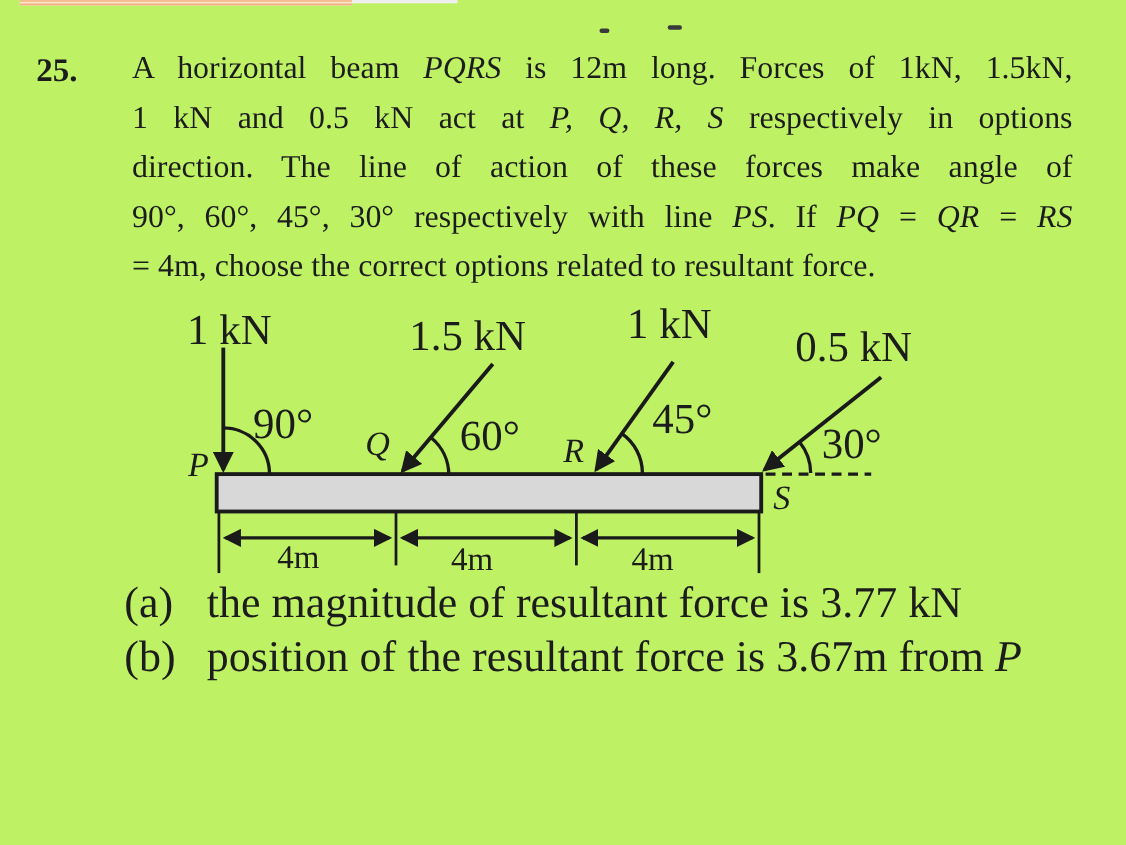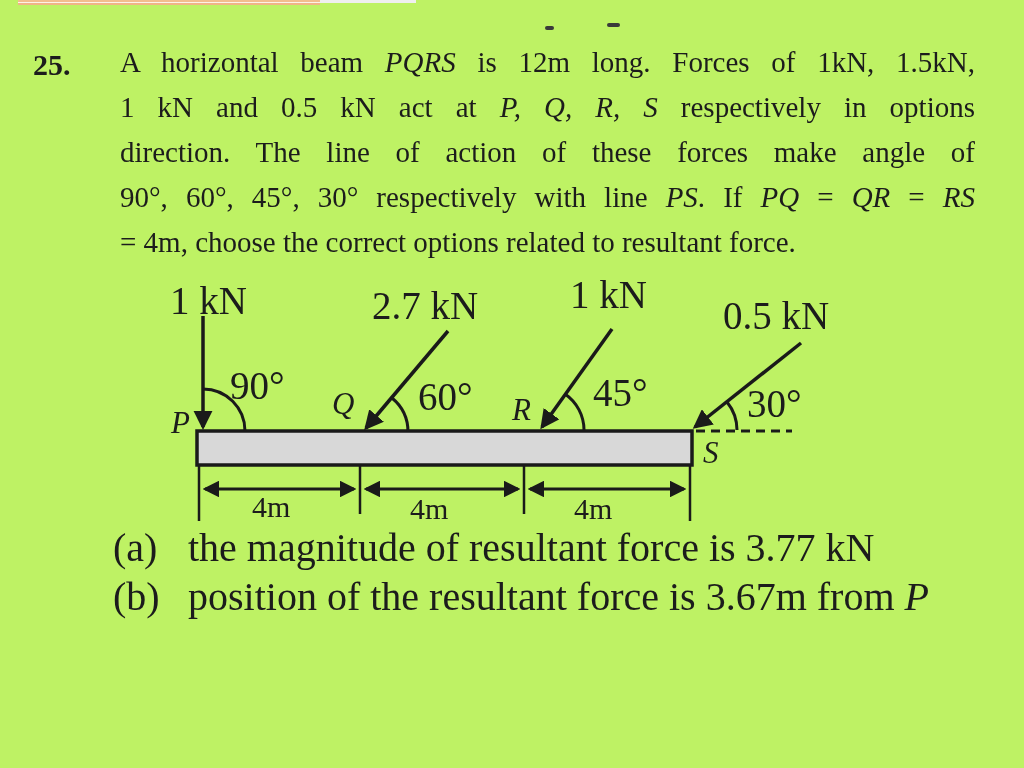--- a/index.html
+++ b/index.html
@@ -74,27 +74,27 @@
       <line x1="524" y1="466" x2="524" y2="514"></line>
       <line x1="690" y1="466" x2="690" y2="521"></line>
     </g>
 
     <line x1="205" y1="489" x2="354" y2="489" stroke="#1a1a1a" stroke-width="3" marker-start="url(#ah)" marker-end="url(#ah)"></line>
     <line x1="366" y1="489" x2="518" y2="489" stroke="#1a1a1a" stroke-width="3" marker-start="url(#ah)" marker-end="url(#ah)"></line>
     <line x1="530" y1="489" x2="684" y2="489" stroke="#1a1a1a" stroke-width="3" marker-start="url(#ah)" marker-end="url(#ah)"></line>
   </svg>
 
   <span class="abs dlabel" style="left:170px;top:286px;">1 kN</span>
-  <span class="abs dlabel" style="left:372px;top:291px;">2.7 kN</span>
+  <span class="abs dlabel" style="left:372px;top:291px;">1.5 kN</span>
   <span class="abs dlabel" style="left:570px;top:280px;">1 kN</span>
   <span class="abs dlabel" style="left:723px;top:301px;">0.5 kN</span>
 
   <span class="abs dlabel" style="left:230px;top:371px;font-family:Liberation Serif, serif;">90°</span>
   <span class="abs dlabel" style="left:418px;top:382px;">60°</span>
-  <span class="abs dlabel" style="left:593px;top:378px;">45°</span>
+  <span class="abs dlabel" style="left:593px;top:367px;">45°</span>
   <span class="abs dlabel" style="left:747px;top:389px;">30°</span>
 
   <span class="abs plabel" style="left:171px;top:407px;">P</span>
   <span class="abs plabel" style="left:332px;top:388px;">Q</span>
   <span class="abs plabel" style="left:512px;top:394px;">R</span>
   <span class="abs plabel" style="left:703px;top:437px;">S</span>
 
   <span class="abs dlabel" style="left:252px;top:492px;font-size:30px;">4m</span>
   <span class="abs dlabel" style="left:410px;top:494px;font-size:30px;">4m</span>
   <span class="abs dlabel" style="left:574px;top:494px;font-size:30px;">4m</span>

